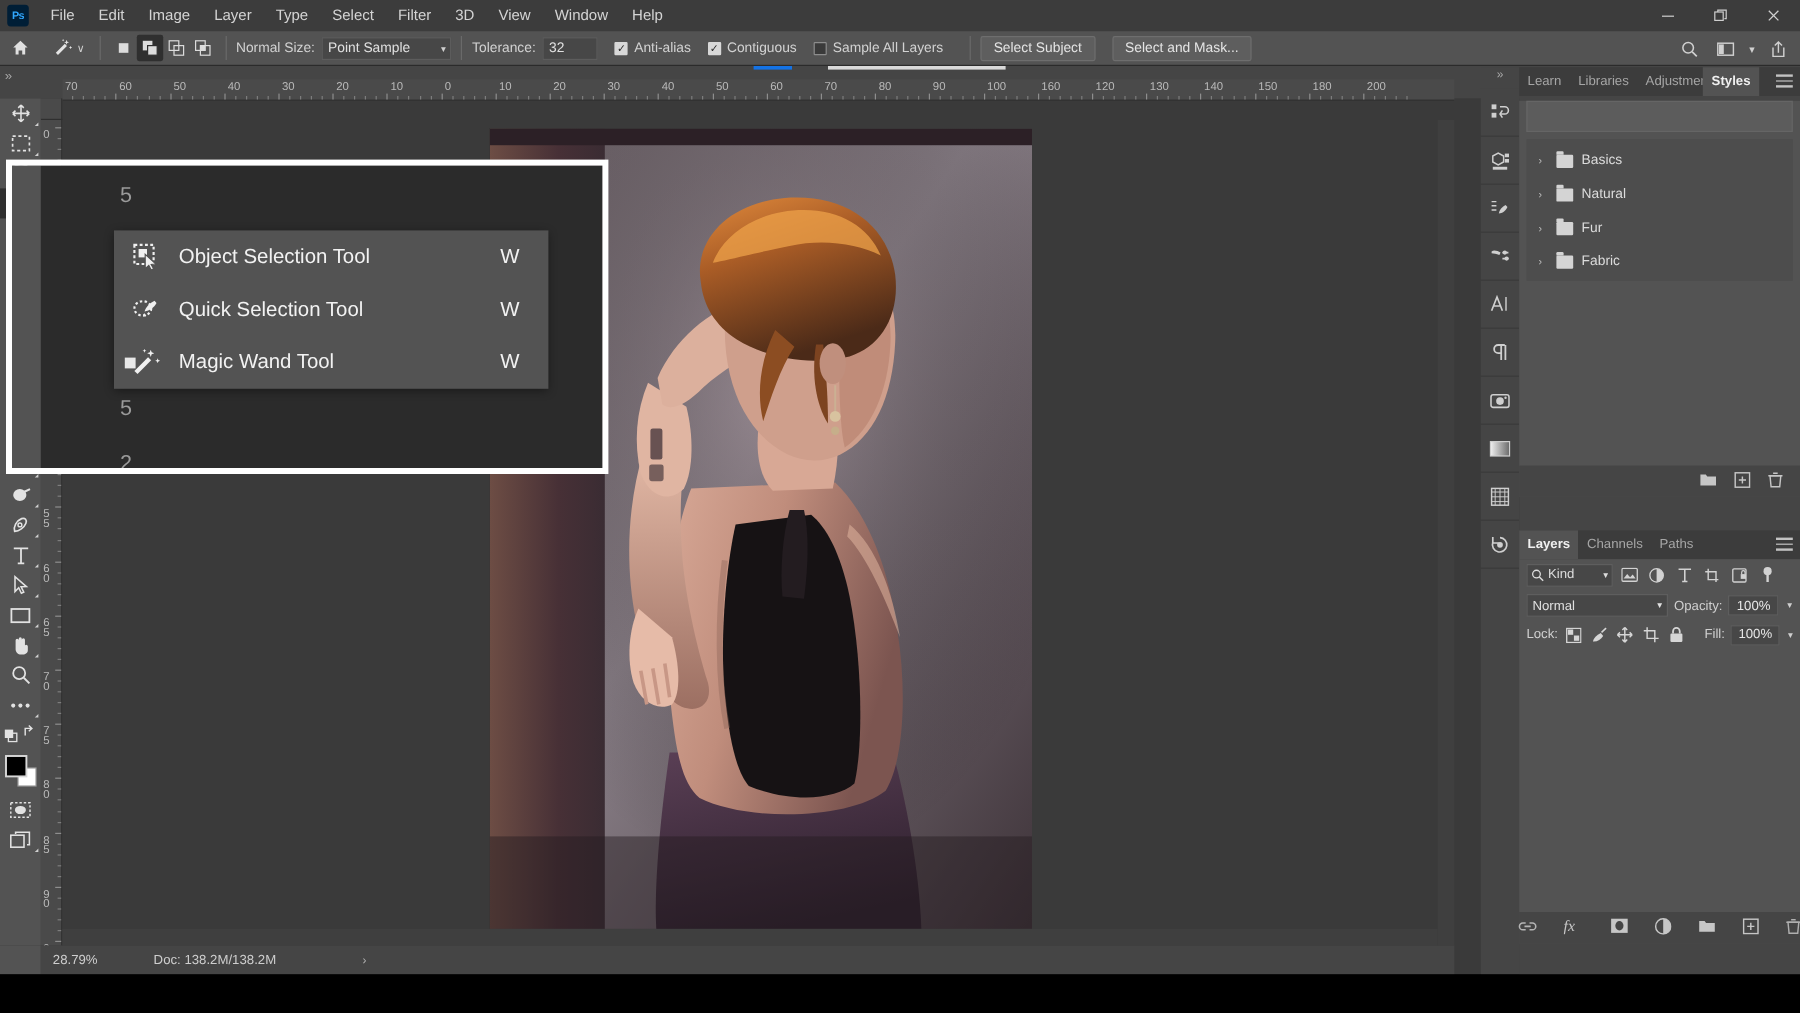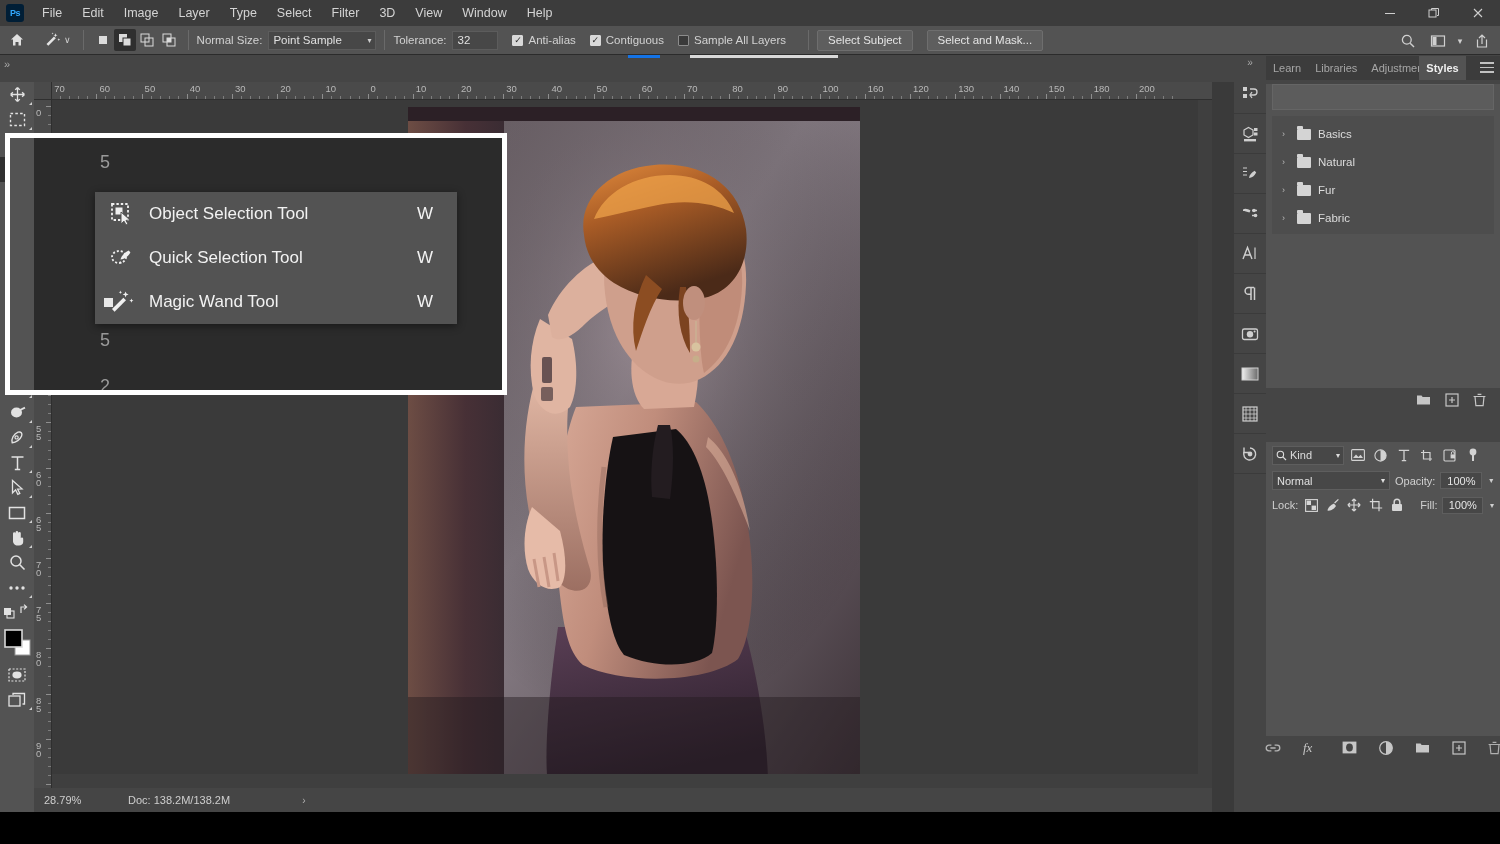--- a/index.html
+++ b/index.html
@@ -56,21 +56,21 @@
   .tab{ position:absolute;top:0;height:27px;display:flex;align-items:center;padding:0 8px 0 12px;
         font-size:11.5px; }
   .tab.active{ background:#535353; color:#e8e8e8; font-weight:bold;}
   .tab.inactive{ background:#454545; color:#a9a9a9;}
   .tab .x{ margin-left:10px; font-size:12px; color:#bdbdbd;}
   .tabbar-accent{ position:absolute;left:628px;top:0;width:32px;height:3px;background:#1473e6;}
   .tabbar-accent2{ position:absolute;left:690px;top:0;width:148px;height:3px;background:#d9d9d9;}
 
   
   .ruler-corner{position:absolute;left:34px;top:82px;width:18px;height:18px;background:#4a4a4a;border-right:1px solid #2f2f2f;border-bottom:1px solid #2f2f2f;}
-  .hruler{ position:absolute;left:52px;top:82px;height:18px;width:1160px;background:#4a4a4a;
+  .hruler{ position:absolute;left:52px;top:66px;height:18px;width:1160px;background:#4a4a4a;
            border-bottom:1px solid #2f2f2f; overflow:hidden;}
   .vruler{ position:absolute;left:34px;top:100px;width:18px;height:688px;background:#4a4a4a;
            border-right:1px solid #2f2f2f; overflow:hidden;}
   .hr-t{ position:absolute;top:12px;width:1px;height:6px;background:#8e8e8e;}
   .hr-tm{ position:absolute;top:14px;width:1px;height:4px;background:#7d7d7d;}
   .hr-lbl{ position:absolute;top:1px;font-size:9.5px;color:#b9b9b9;}
   .vr-t{ position:absolute;left:12px;height:1px;width:6px;background:#8e8e8e;}
   .vr-tm{ position:absolute;left:14px;height:1px;width:4px;background:#7d7d7d;}
   .vr-lbl{ position:absolute;left:2px;font-size:9.5px;color:#b9b9b9;width:12px;line-height:8px;}
 
@@ -1025,20 +1025,30 @@
         <span>
           <svg width="13" height="14" viewBox="0 0 13 14">
               <path d="M2 3.5 h9 l-.9 9.2 H2.9 Z" fill="none" stroke="#c6c6c6" stroke-width="1.2"></path>
               <path d="M0.6 3.5 h11.8 M4.6 1.4 h3.8" stroke="#c6c6c6" stroke-width="1.2"></path>
             </svg>
         </span>
       </div>
     </div>
 
     <div class="layerspanel">
+      <div class="ptabs">
+        <div class="ptab active">Layers</div>
+        <div class="ptab">Channels</div>
+        <div class="ptab">Paths</div>
+        <div class="pmenu">
+            <span></span>
+            <span></span>
+            <span></span>
+          </div>
+      </div>
       <div class="lp-body">
 
         <div class="lp-filter">
           <div class="kindsel">
             <svg width="11" height="11" viewBox="0 0 11 11">
                 <circle cx="4.4" cy="4.4" r="3.2" fill="none" stroke="#dcdcdc" stroke-width="1.1"></circle>
                 <path d="M6.8 6.8 L10 10" stroke="#dcdcdc" stroke-width="1.2"></path>
               </svg>
             <span>Kind</span>
             <span class="car">▾</span>

